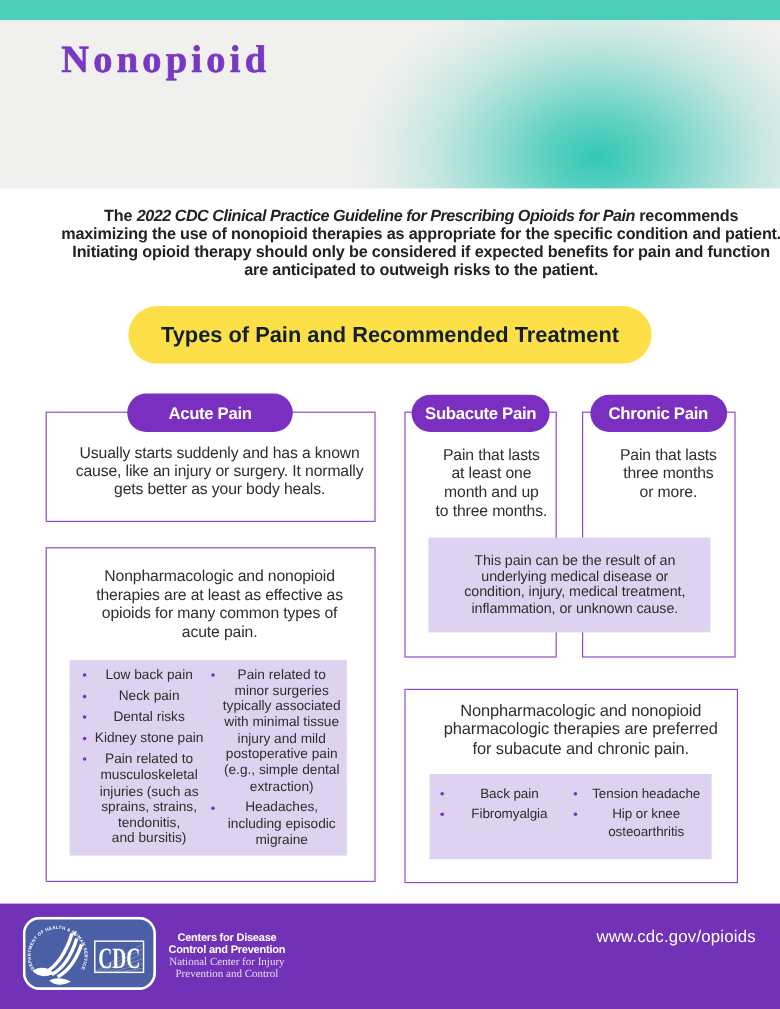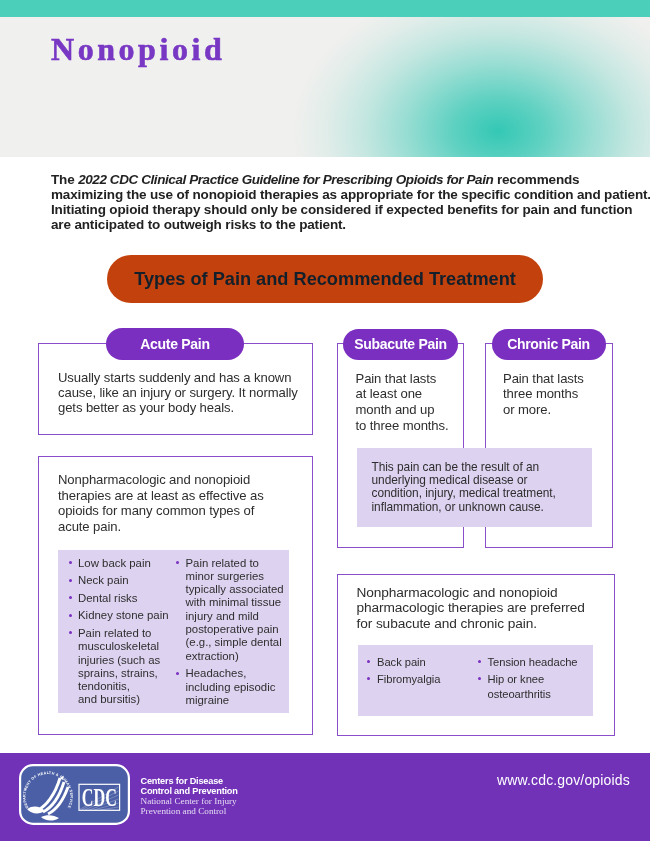--- a/index.html
+++ b/index.html
@@ -1,34 +1,34 @@
 <!DOCTYPE html>
 <html><head>
 <meta charset="utf-8">
 <style>
   html,body{margin:0;padding:0;}
   body{width:650px;height:841px;position:relative;background:#ffffff;
        font-family:"Liberation Sans",sans-serif;overflow:hidden;}
-  .abs{position:absolute;box-sizing:border-box;}
+  .abs{position:absolute;box-sizing:border-box;text-align:center;}
   
   #topbar{left:0;top:0;width:650px;height:17px;background:#4CCFBA;}
   
   #header{left:0;top:17px;width:650px;height:140px;background:
     radial-gradient(ellipse 205px 148px at 498px 114px, rgba(44,198,178,0.96) 0%, rgba(44,198,178,0.74) 22%, rgba(44,198,178,0.45) 45%, rgba(44,198,178,0.22) 66%, rgba(44,198,178,0.08) 84%, rgba(44,198,178,0) 100%),
     #F0F0EE;}
   #h1a{left:51px;top:14.5px;font-family:"Liberation Serif",serif;font-weight:bold;
       font-size:32px;line-height:35.3px;color:#7838C4;-webkit-text-stroke:0.6px #7838C4;}
   #h1a .l1{letter-spacing:3.55px;}
   #h1a .l2{letter-spacing:1.6px;}
   #h2a{left:52px;top:86px;font-size:32.5px;line-height:34px;color:#1A1A1A;letter-spacing:-1.2px;}
   
   #intro{left:51px;top:172px;width:600px;font-size:13.5px;line-height:15.1px;color:#222222;letter-spacing:-0.15px;font-weight:bold;}
   #intro i{letter-spacing:-0.42px;}
   
-  #tealpill{left:107px;top:255px;width:436px;height:48px;border-radius:24px;background:#c2410c;
+  #tealpill{left:107px;top:255px;width:436px;height:48px;border-radius:24px;background:#fde047;
      text-align:center;font-weight:bold;font-size:18.2px;color:#13202B;line-height:48px;letter-spacing:0;}
   
   .wbox{background:#ffffff;border:1.4px solid #8A4FC8;}
   .pill{background:#7B2FC0;border-radius:16px;color:#ffffff;font-weight:bold;
         font-size:14px;text-align:center;letter-spacing:-0.3px;}
   .lav{background:#DDD2F0;}
   .body13{font-size:13.1px;line-height:15.4px;color:#2E2E2E;letter-spacing:-0.1px;}
   #box-acute1{left:37.5px;top:343px;width:275px;height:92px;}
   #pill-acute{left:106px;top:327.5px;width:138px;height:32px;line-height:32px;}
   #txt-acute1{left:58px;top:369.5px;width:250px;}

